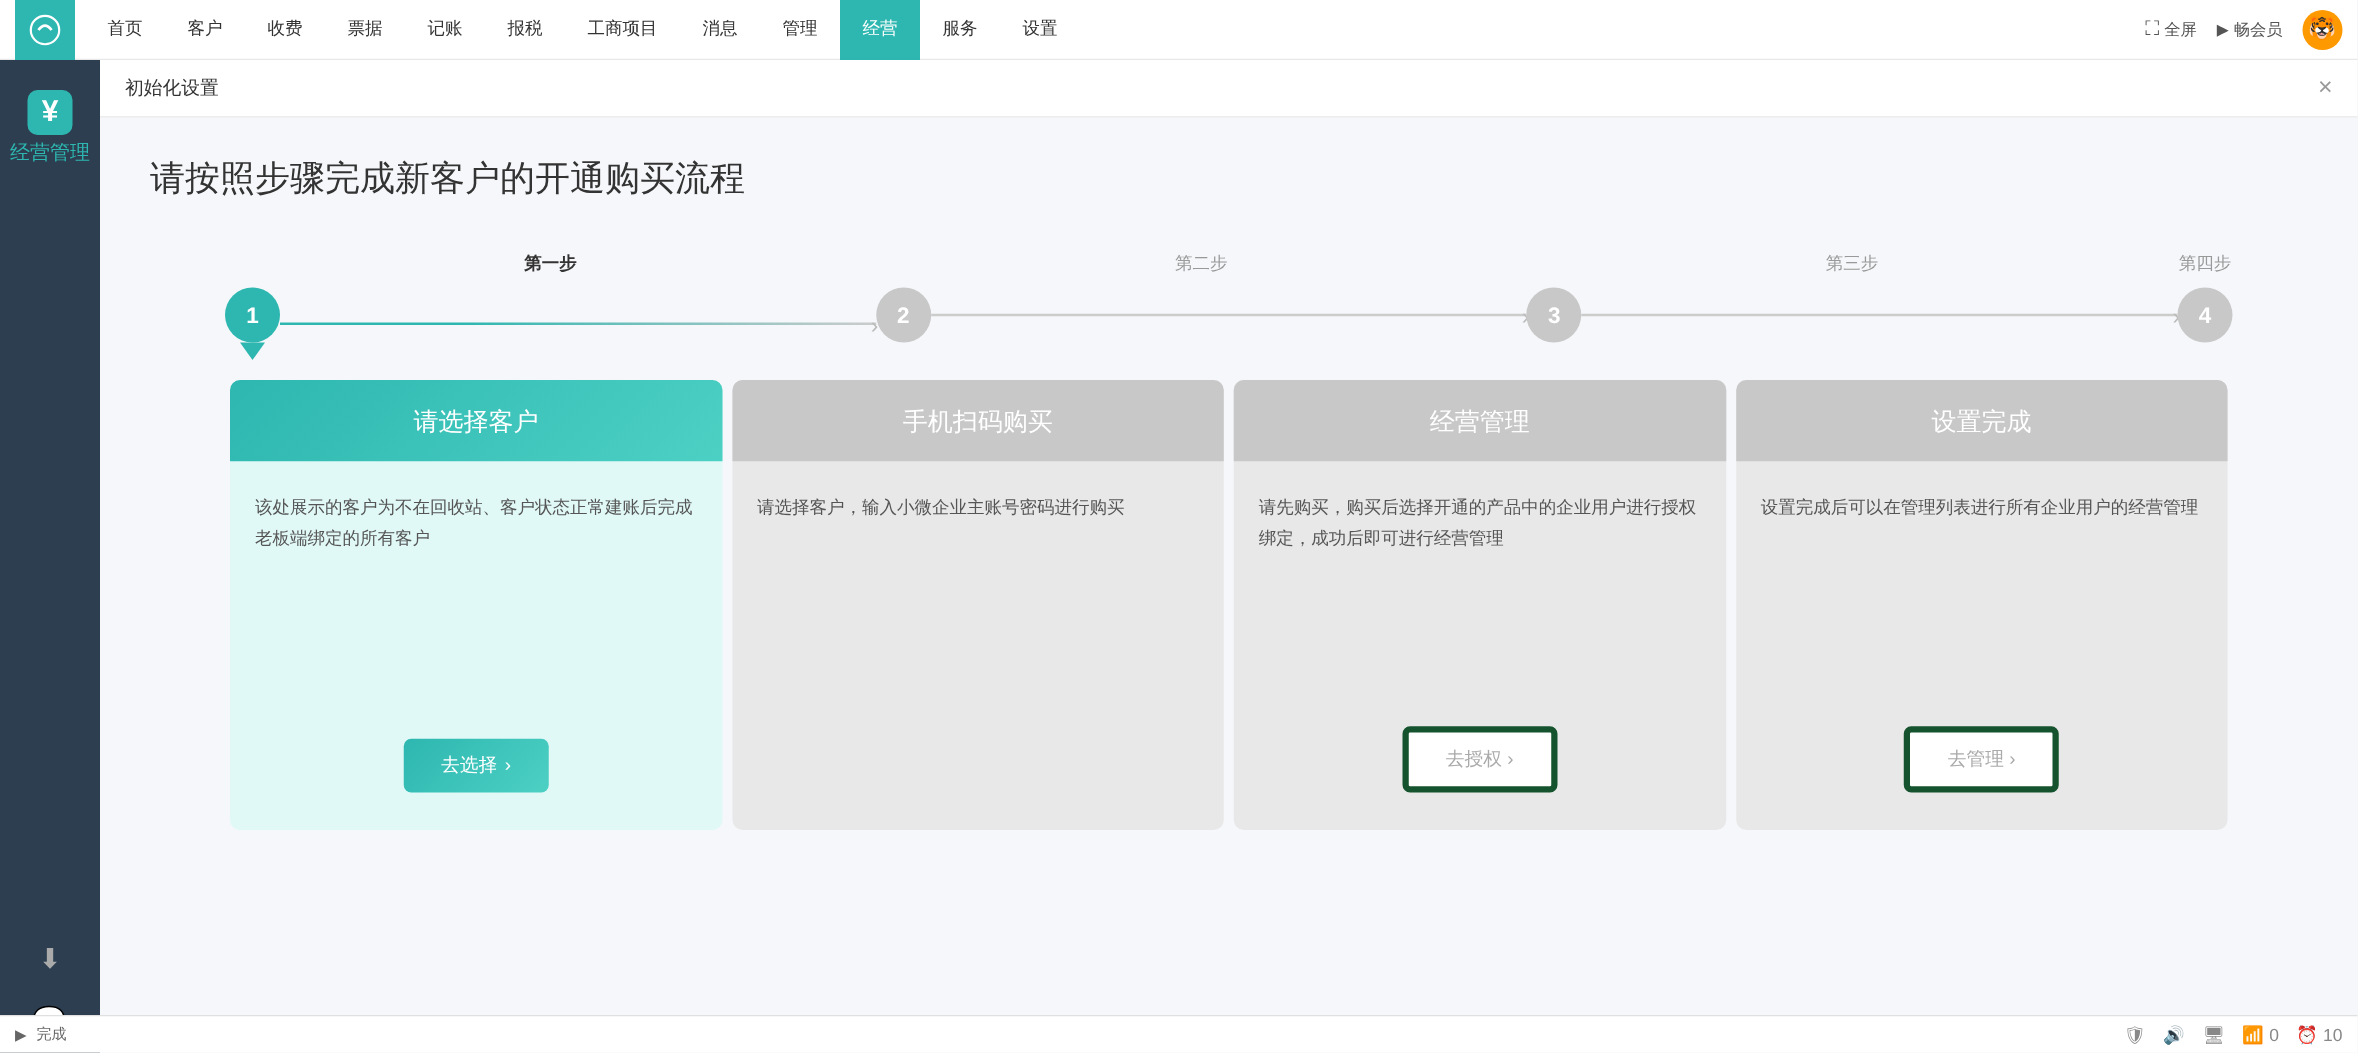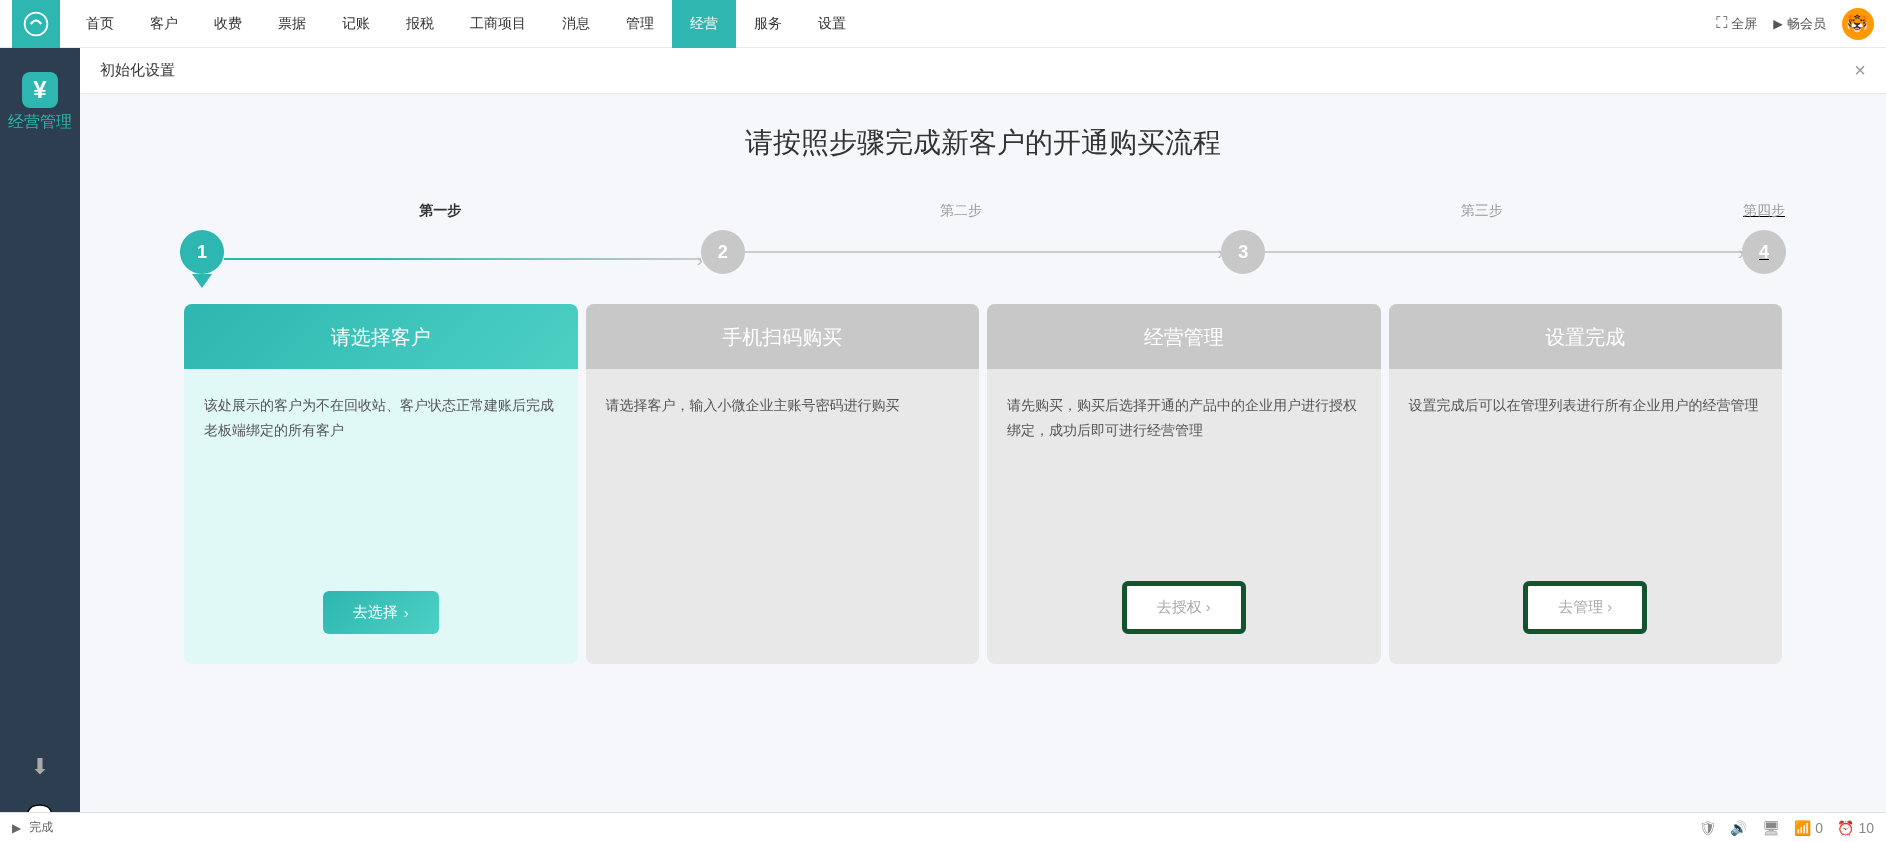--- a/index.html
+++ b/index.html
@@ -61,21 +61,21 @@
     .page-title { font-size: 15px; color: #333; }
     .close-btn { font-size: 18px; color: #999; cursor: pointer; }
 
     
     .content-area {
       padding: 30px 40px;
       height: calc(100% - 46px);
       overflow-y: auto;
     }
     .main-title {
-      text-align: center; font-size: 28px; color: #333;
+      text-align: left; font-size: 28px; color: #333;
       margin-bottom: 40px; font-weight: normal;
     }
 
     
     .steps-container {
       display: flex; align-items: flex-start; justify-content: center;
       margin-bottom: 16px; position: relative;
       padding: 0 60px;
     }
     .step-wrapper {
@@ -249,21 +249,21 @@
         <div style="display:flex; align-items:center; width:100%;">
           <div style="flex-shrink:0;">
             <div class="step-circle inactive">3</div>
           </div>
           <div style="flex:1; height:2px; background:#ccc; position:relative;">
             <span style="position:absolute; right:-2px; top:-8px; color:#bbb; font-size:18px;">›</span>
           </div>
         </div>
       </div>
 
-      <div class="step-wrapper" style="flex:0; flex-shrink:0;text-decoration:underline;">
+      <div class="step-wrapper" style="flex:0; flex-shrink:0;">
         <span class="step-label" style="color:#999;">第四步</span>
         <div style="display:flex; align-items:center;">
           <div style="flex-shrink:0;">
             <div class="step-circle inactive">4</div>
           </div>
         </div>
       </div>
     </div>
 
     <div class="cards-container">

